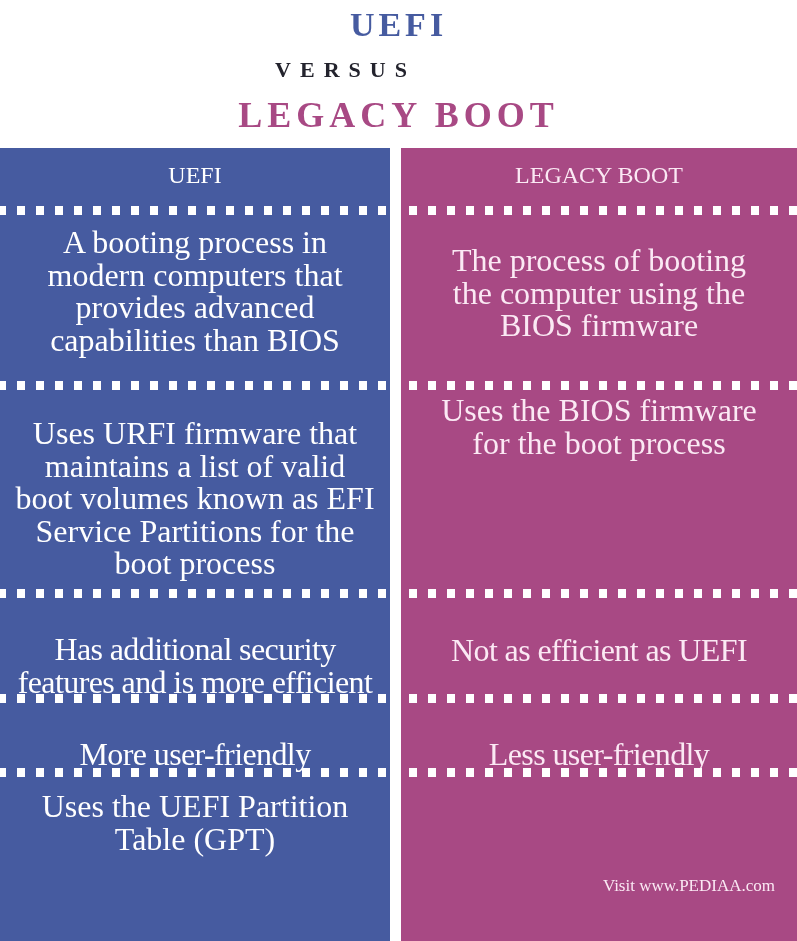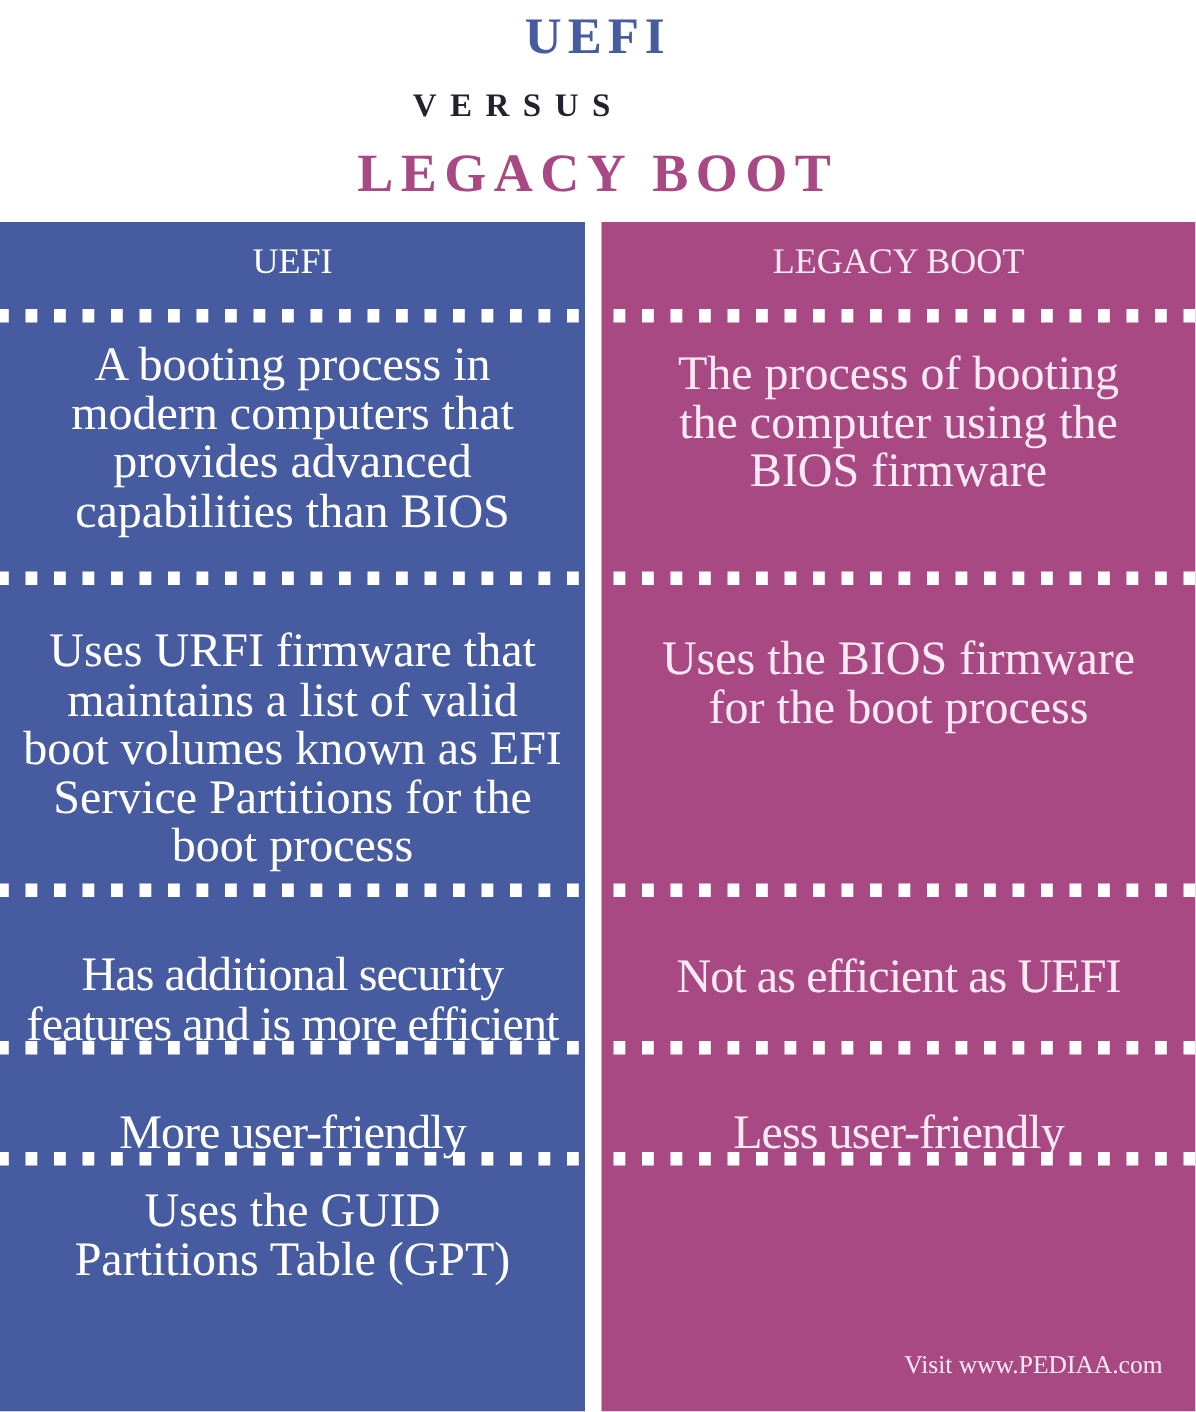--- a/index.html
+++ b/index.html
@@ -38,21 +38,21 @@
     .sep {
       position: absolute; left: 0; width: 100%; height: 9px;
       background-image: linear-gradient(90deg, #ffffff 0, #ffffff 8px, transparent 8px, transparent 19px);
       background-size: 19px 9px;
       background-repeat: repeat-x;
     }
     .col-left .sep { background-position: -2px 0; }
     .col-right .sep { background-position: 8px 0; }
 
     .footer-credit {
-      position: absolute; right: 22px; top: 752px;
+      position: absolute; right: 22px; top: 728px;
       font-size: 17px; color: #fbe9f4;
     }
   </style>
 </head>
 <body>
 
 <div class="title-block">
   <div class="title-uefi">UEFI</div>
   <div class="title-versus">VERSUS</div>
   <div class="title-legacy">LEGACY BOOT</div>
@@ -67,31 +67,31 @@
 
   <div class="cell" style="top:269px;">Uses URFI firmware that maintains a list of valid boot volumes known as EFI Service Partitions for the boot process</div>
   <div class="sep" style="top:441px;"></div>
 
   <div class="cell condensed" style="top:465px;">Has additional security features and is more efficient</div>
   <div class="sep" style="top:546px;"></div>
 
   <div class="cell condensed" style="top:570px;">More user-friendly</div>
   <div class="sep" style="top:620px;"></div>
 
-  <div class="cell" style="top:642px; padding:0 40px;">Uses the GUID Partitions Table (GPT)</div>
+  <div class="cell" style="top:642px; padding:0 40px;">Uses the UEFI Partition Table (GPT)</div>
 </div>
 
 <div class="col col-right">
   <div class="cell head" style="top:12px;">LEGACY BOOT</div>
   <div class="sep" style="top:58px;"></div>
 
-  <div class="cell" style="top:84px; padding:0 30px;">The process of booting the computer using the BIOS firmware</div>
+  <div class="cell" style="top:96px; padding:0 30px;">The process of booting the computer using the BIOS firmware</div>
   <div class="sep" style="top:233px;"></div>
 
-  <div class="cell" style="top:274px; padding:0 40px;">Uses the BIOS firmware for the boot process</div>
+  <div class="cell" style="top:246px; padding:0 40px;">Uses the BIOS firmware for the boot process</div>
   <div class="sep" style="top:441px;"></div>
 
   <div class="cell condensed" style="top:466px;">Not as efficient as UEFI</div>
   <div class="sep" style="top:546px;"></div>
 
   <div class="cell condensed" style="top:570px;">Less user-friendly</div>
   <div class="sep" style="top:620px;"></div>
 
 
   <div class="footer-credit">Visit www.PEDIAA.com</div>

